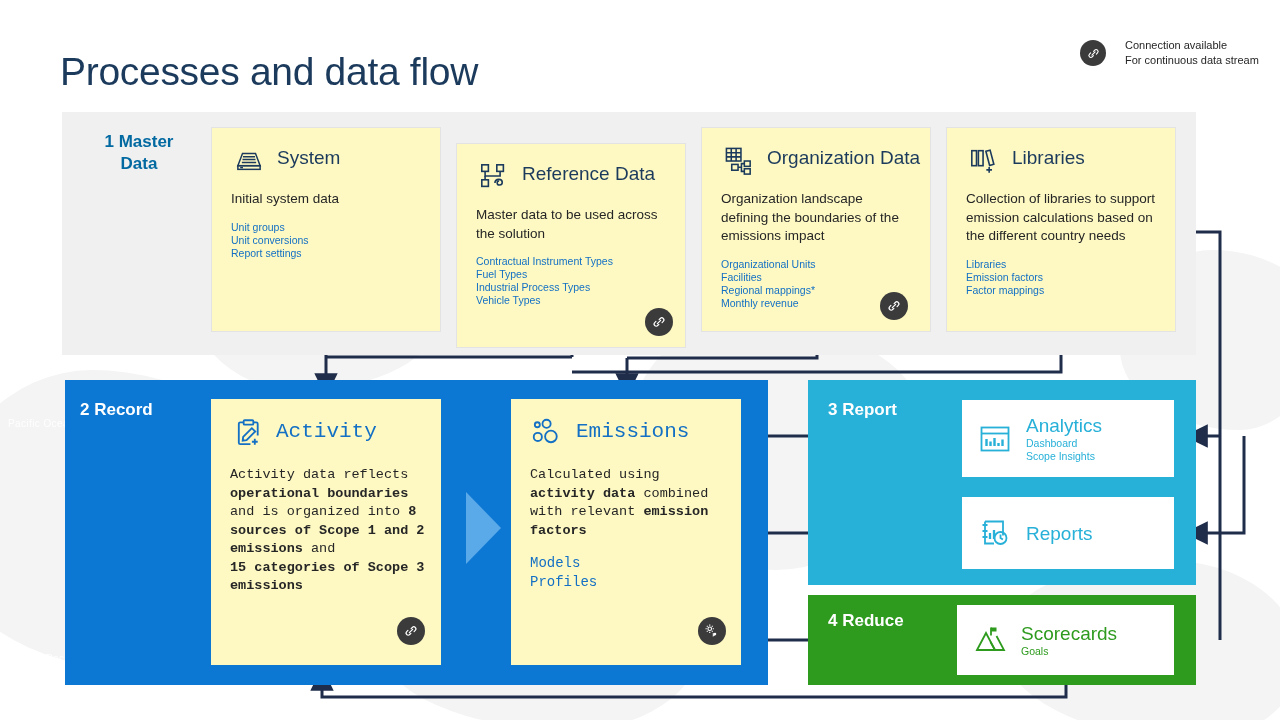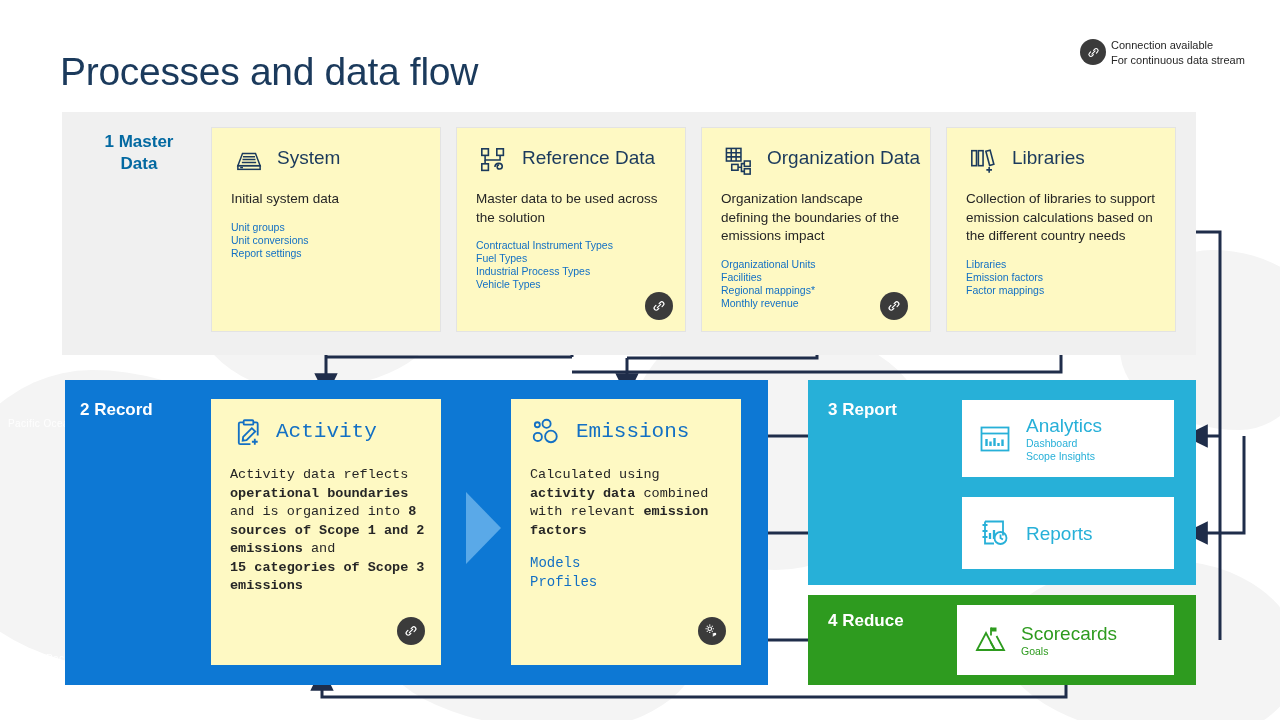--- a/index.html
+++ b/index.html
@@ -15,21 +15,21 @@
   .watermark{position:absolute;inset:0;overflow:hidden;pointer-events:none;}
   .wm-blob{position:absolute;background:#f4f4f4;border-radius:46% 54% 40% 60%/55% 42% 58% 45%;}
   .wm-label{position:absolute;color:#ffffff;font-size:10px;letter-spacing:.4px;opacity:.95;}
 
   
   .page-title{
     position:absolute;left:60px;top:50px;
     font-size:39px;font-weight:400;color:#1b3a5c;letter-spacing:-.3px;
     white-space:nowrap;
   }
-  .legend{position:absolute;left:1080px;top:38px;display:flex;gap:5px;align-items:flex-start;}
+  .legend{position:absolute;left:1080px;top:38px;display:flex;gap:19px;align-items:center;}
   .legend-badge{width:26px;height:26px;border-radius:50%;background:#3b3b3b;
     display:flex;align-items:center;justify-content:center;flex:0 0 auto;margin-top:1px;}
   .legend-text{font-size:11px;line-height:14.5px;color:#262626;white-space:nowrap;}
 
   
   .band{position:absolute;}
   #band-master{left:62px;top:112px;width:1134px;height:243px;background:#f0f0f0;}
   #band-record{left:65px;top:380px;width:703px;height:305px;background:#0d78d4;}
   #band-report{left:808px;top:380px;width:388px;height:205px;background:#27b0d8;}
   #band-reduce{left:808px;top:595px;width:388px;height:90px;background:#2e9b1f;}
@@ -47,21 +47,21 @@
   .card-icon{flex:0 0 auto;width:36px;height:34px;display:flex;align-items:center;justify-content:center;}
   .card-title{font-size:19px;font-weight:400;line-height:23px;color:#1b3a5c;padding-top:2px;}
   .card-desc{font-size:13.5px;line-height:18.5px;color:#262626;}
   .card-links{font-size:10.5px;line-height:13px;color:#1370c4;}
   .card-links div{white-space:nowrap;}
   .badge{position:absolute;width:28px;height:28px;border-radius:50%;background:#3b3b3b;
     display:flex;align-items:center;justify-content:center;}
 
   
   #card-system{left:211px;top:127px;width:230px;height:205px;}
-  #card-reference{left:456px;top:127px;width:230px;height:205px;}
+  #card-reference{left:456px;top:143px;width:230px;height:205px;}
   #card-organization{left:701px;top:127px;width:230px;height:205px;}
   #card-libraries{left:946px;top:127px;width:230px;height:205px;}
   #card-system .card-head,#card-reference .card-head,
   #card-organization .card-head,#card-libraries .card-head{margin:16px 0 0 19px;}
   #card-system .card-desc,#card-reference .card-desc,
   #card-organization .card-desc,#card-libraries .card-desc{margin:12px 18px 0 19px;}
   #card-system .card-links,#card-reference .card-links,
   #card-organization .card-links,#card-libraries .card-links{margin:12px 0 0 19px;}
 
   

